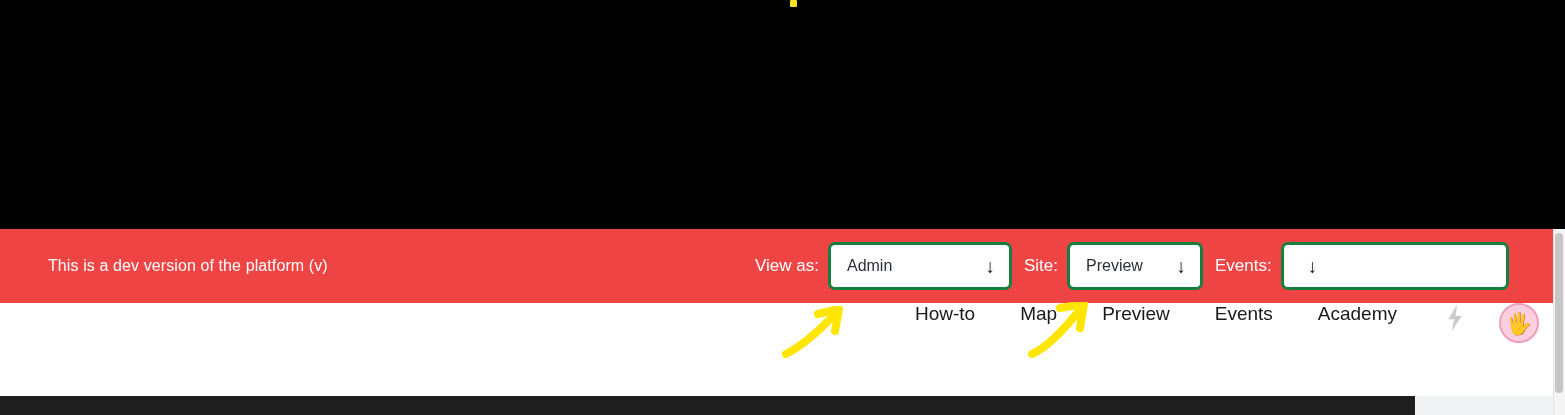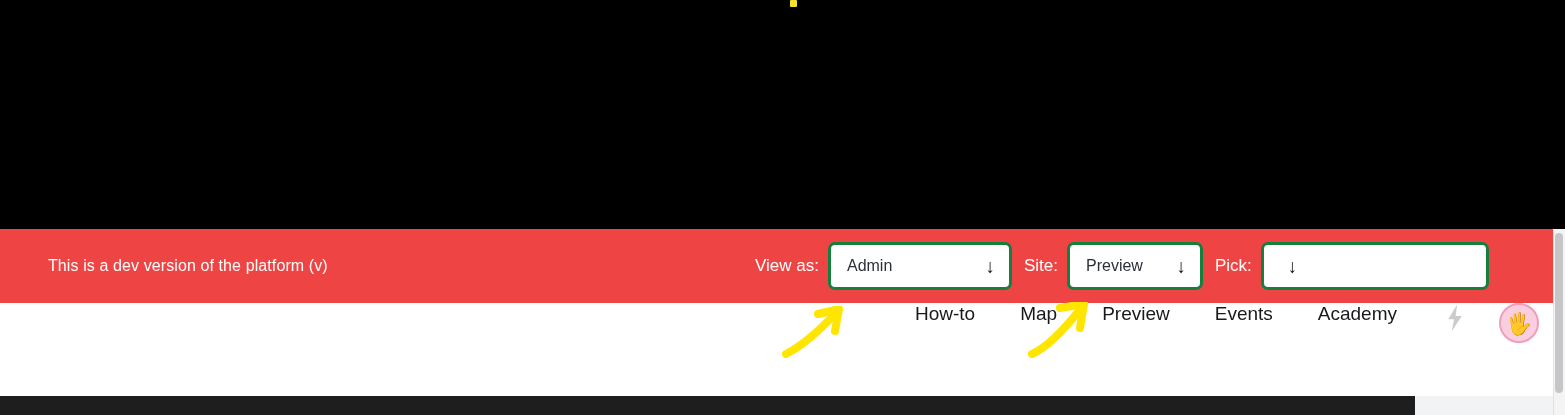--- a/index.html
+++ b/index.html
@@ -234,21 +234,21 @@
 
       <div class="ctrl-group">
         <span class="ctrl-label site">Site:</span>
         <div class="select-box site">
           <span class="select-value">Preview</span>
           <span class="select-arrow">↓</span>
         </div>
       </div>
 
       <div class="ctrl-group">
-        <span class="ctrl-label theme">Pick:</span>
+        <span class="ctrl-label theme">Events:</span>
         <div class="select-box theme">
           <span class="select-arrow">↓</span>
         </div>
       </div>
 
     </div>
   </div>
 
   <div class="navbar">
     <div class="nav-items">

